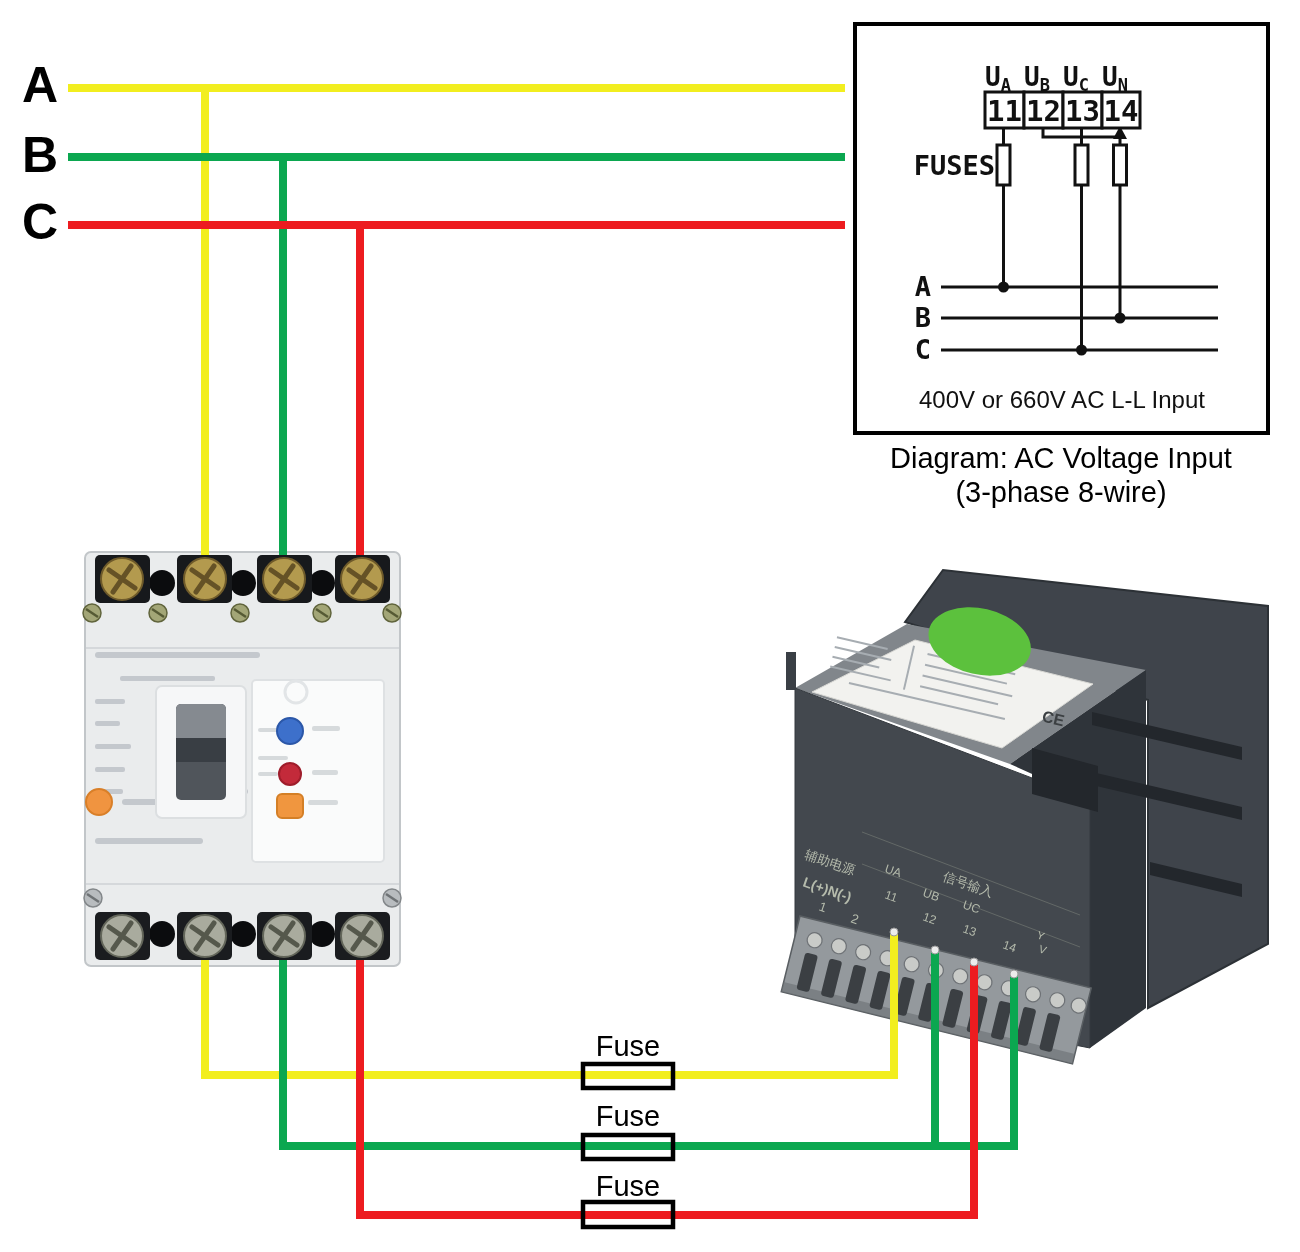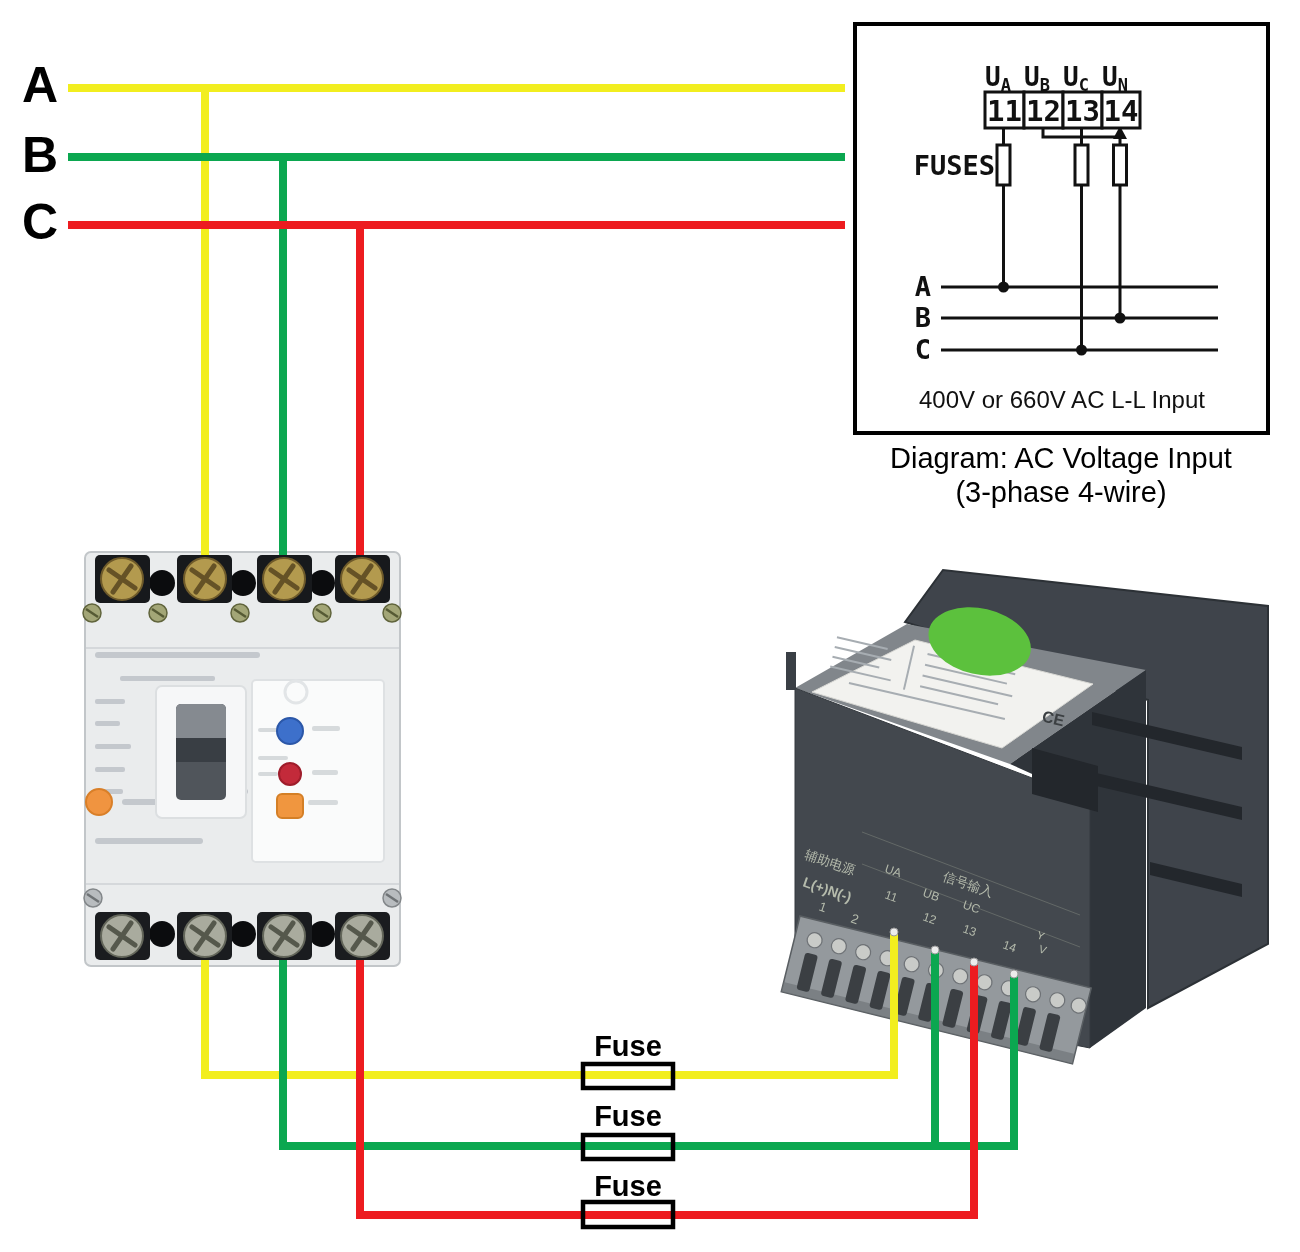--- a/index.html
+++ b/index.html
@@ -4,21 +4,21 @@
 <style>
   html,body{margin:0;padding:0;background:#fff;}
   #canvas{position:relative;width:1300px;height:1252px;background:#ffffff;overflow:hidden;
           font-family:"Liberation Sans",sans-serif;}
   #main-svg{position:absolute;left:0;top:0;}
   .phase-label{position:absolute;font-weight:bold;font-size:50px;color:#000;line-height:1;}
   #inset-box{position:absolute;left:853px;top:22px;width:409px;height:405px;border:4px solid #000;background:#fff;}
   .inset-mono{font-family:"DejaVu Sans Mono",monospace;font-weight:bold;fill:#111;}
   #diagram-title{position:absolute;left:831px;top:441px;width:460px;text-align:center;
                  font-weight:normal;font-size:29px;line-height:34px;color:#000;}
-  .fuse-label{position:absolute;left:528px;width:200px;text-align:center;font-weight:bold;
+  .fuse-label{position:absolute;left:528px;width:200px;text-align:center;font-weight:normal;
               font-size:29px;color:#000;line-height:1;}
   .meter-text{font-family:"Liberation Sans",sans-serif;fill:#b5bbac;}
 </style>
 </head>
 <body>
 
 <div id="canvas">
 
 <svg id="main-svg" width="1300" height="1252" viewBox="0 0 1300 1252">
 
@@ -342,20 +342,20 @@
       <text x="66" y="301">B</text>
       <text x="66" y="333">C</text>
     </g>
 
     <text x="205" y="382" text-anchor="middle" font-size="24" fill="#111" font-family="Liberation Sans, sans-serif">400V or 660V AC L-L Input</text>
   </svg>
 </div>
 
 <div id="diagram-title">
   <div>Diagram: AC Voltage Input</div>
-  <div>(3-phase 4-wire)</div>
+  <div>(3-phase 8-wire)</div>
 </div>
 
 <div class="fuse-label" style="top:1032px;">Fuse</div>
 <div class="fuse-label" style="top:1102px;">Fuse</div>
 <div class="fuse-label" style="top:1172px;">Fuse</div>
 
 </div>
 
 </body></html>

